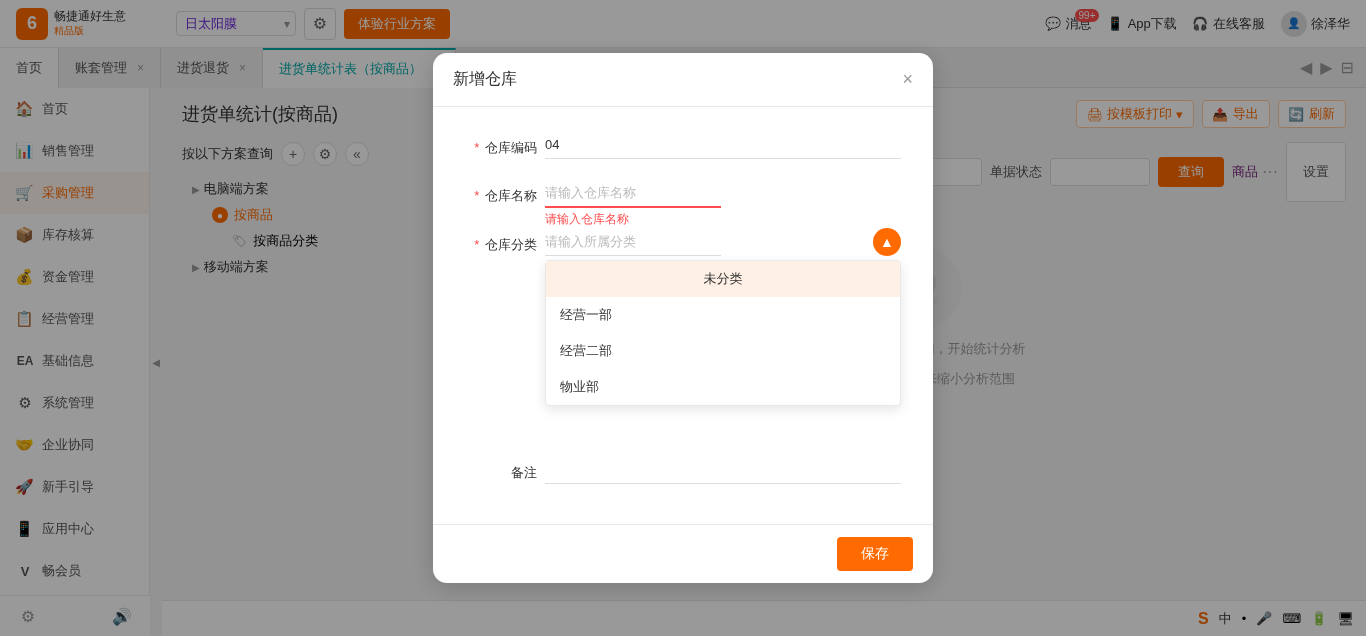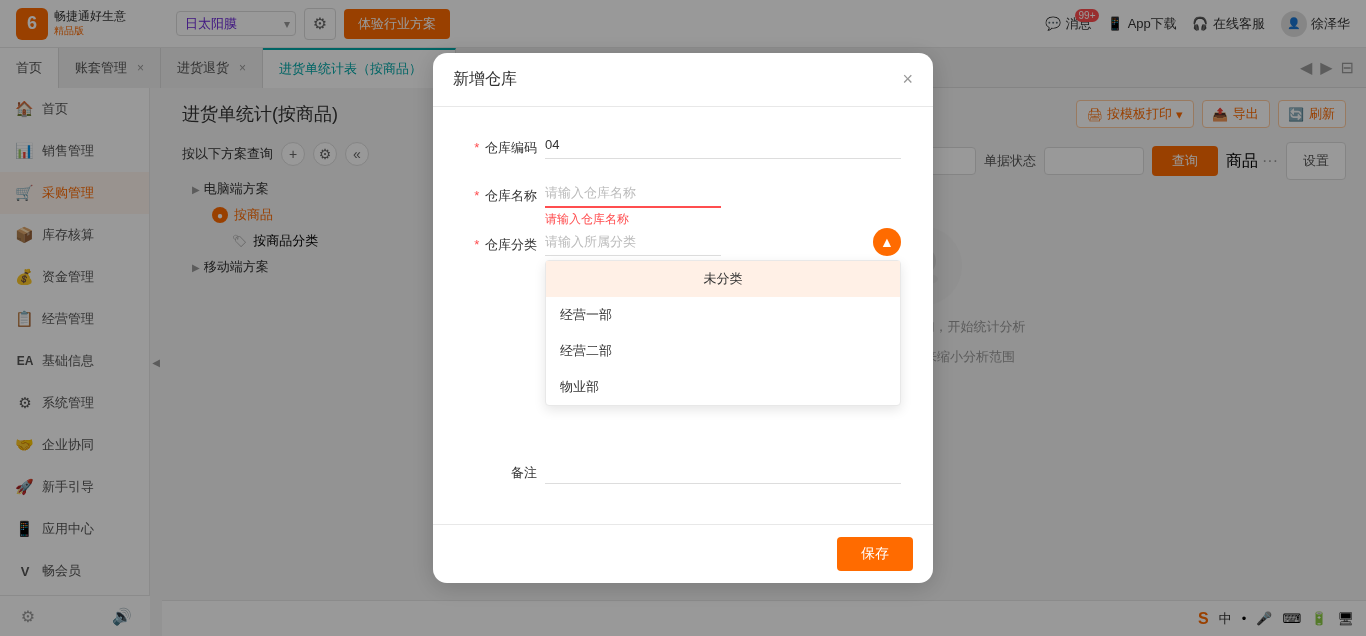--- a/index.html
+++ b/index.html
@@ -247,21 +247,21 @@
       border-radius: 4px;
       padding: 6px 20px;
       font-size: 13px;
       cursor: pointer;
     }
     .set-btn {
       background: #fff;
       color: #555;
       border: 1px solid #ddd;
       border-radius: 4px;
-      padding: 9px 16px;
+      padding: 20px 16px;
       font-size: 13px;
       cursor: pointer;
     }
     .filter-btn {
       width: 24px; height: 24px;
       border-radius: 50%;
       border: 1px solid #ddd;
       display: flex; align-items: center; justify-content: center;
       cursor: pointer;
       font-size: 14px;
@@ -638,21 +638,21 @@
 
       <div style="flex:3;">
 
         <div style="display:flex;align-items:center;gap:8px;padding:6px 0;justify-content:flex-end;">
           <span style="font-size:13px;color:#555;">付款状态</span>
           <div style="width:100px;height:28px;border:1px solid #ddd;border-radius:4px;background:#fff;"></div>
           <span style="font-size:13px;color:#555;">单据状态</span>
           <div style="width:100px;height:28px;border:1px solid #ddd;border-radius:4px;background:#fff;"></div>
           <button class="query-btn">查询</button>
           <div style="display:flex;align-items:center;gap:4px;">
-            <span style="font-size:16px;color:#000000;">商品</span>
+            <span style="font-size:13px;color:#701a75;">商品</span>
             <span style="color:#999;font-size:16px;cursor:pointer;">···</span>
           </div>
           <button class="set-btn">设置</button>
         </div>
 
         <div class="empty-state">
           <div style="width:80px;height:80px;background:#f0f0f0;border-radius:50%;display:flex;align-items:center;justify-content:center;">
             <svg width="50" height="50" viewBox="0 0 50 50">
               <circle cx="25" cy="20" r="14" fill="#ddd"></circle>
               <ellipse cx="25" cy="38" rx="16" ry="6" fill="#e8e8e8"></ellipse>

